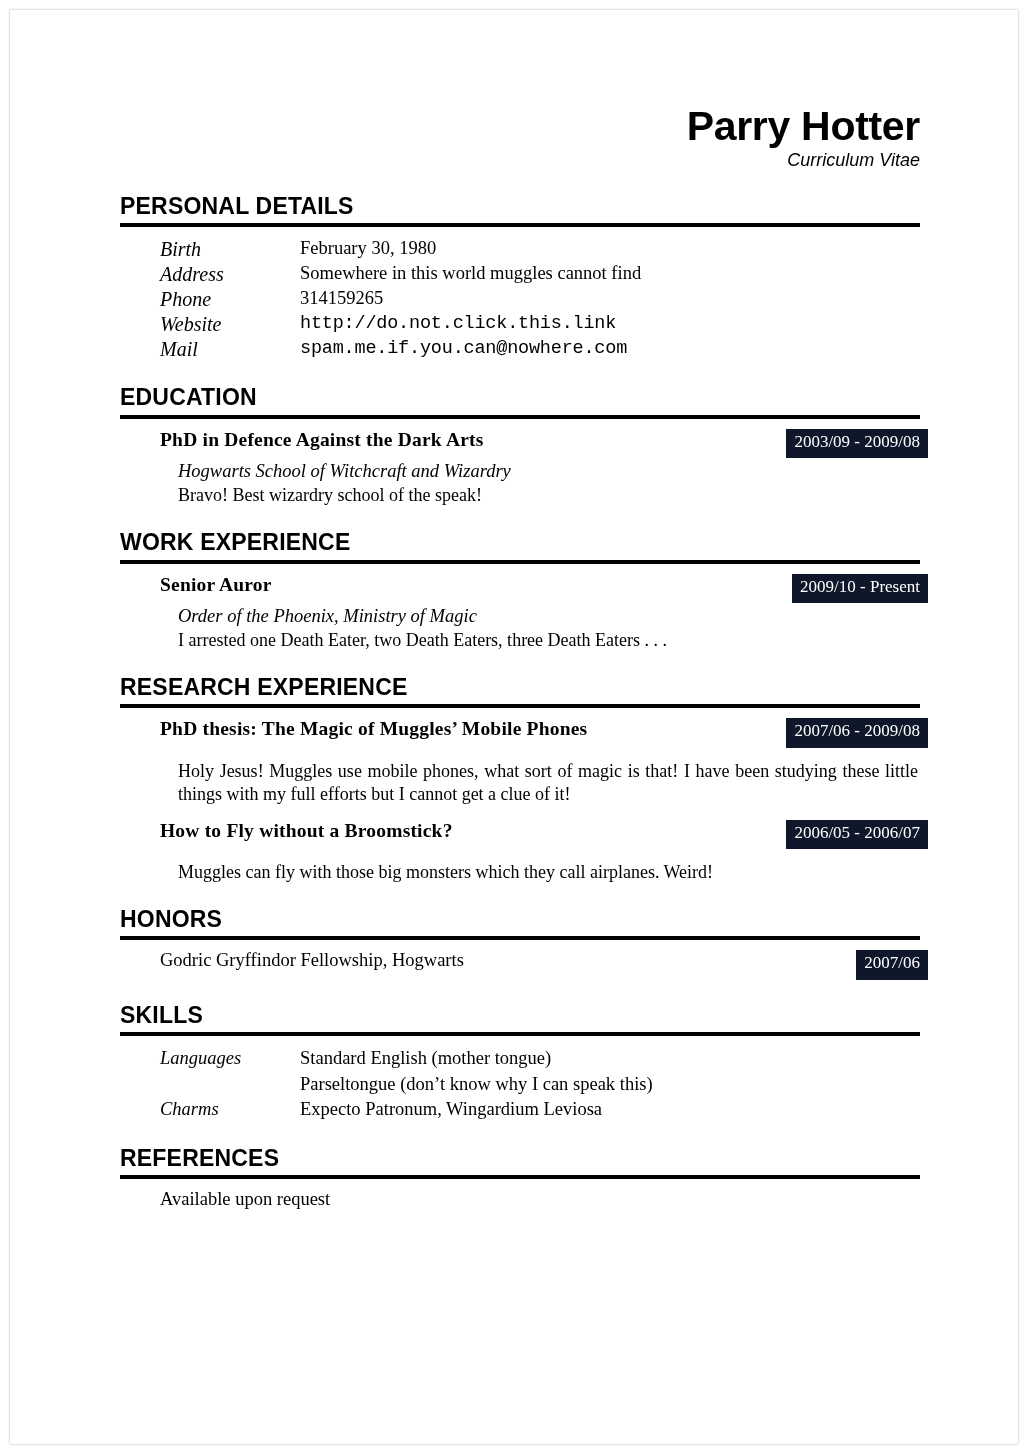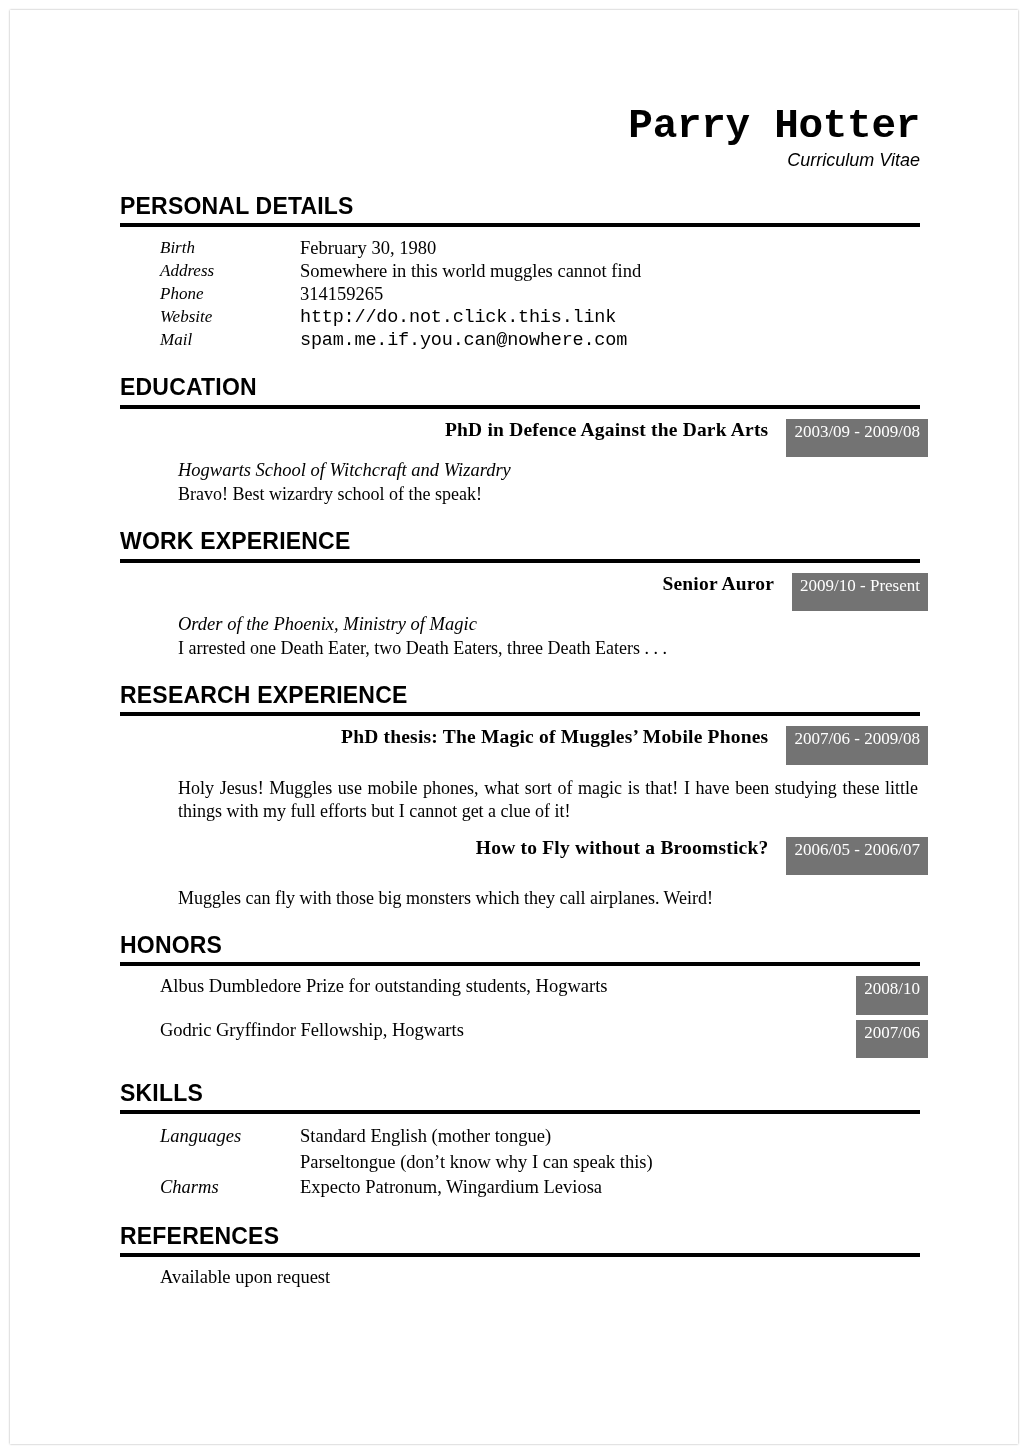--- a/index.html
+++ b/index.html
@@ -33,21 +33,21 @@
     top: 95px;
     width: 800px;
   }
 
   
   .cv-header {
     text-align: right;
     padding-right: 0px;
   }
   .cv-name {
-    font-family: Liberation Mono, monospace;
+    font-family: Liberation Sans, sans-serif;
     font-weight: bold;
     font-size: 41px;
     letter-spacing: -0.3px;
     line-height: 1.05;
   }
   .cv-subtitle {
     font-family: "Liberation Sans", sans-serif;
     font-style: italic;
     font-size: 18px;
     margin-top: 2px;
@@ -73,21 +73,21 @@
   }
 
   
   .details {
     margin-left: 40px;
     border-collapse: collapse;
   }
   .details td {
     padding: 1px 0;
     vertical-align: top;
-    font-size: 17px;
+    font-size: 20px;
   }
   .details td.label {
     font-style: italic;
     width: 130px;
     padding-right: 10px;
   }
   .details td.value {
     font-size: 18.5px;
   }
   .mono {
@@ -98,33 +98,33 @@
 
   
   .entry {
     position: relative;
     margin-left: 40px;
     margin-bottom: 14px;
   }
   .entry-head {
     display: flex;
     align-items: flex-start;
-    justify-content: flex-end;
+    justify-content: space-between;
   }
   .entry-title {
     font-weight: bold;
     font-size: 19.5px;
     letter-spacing: 0.2px;
     padding-right: 10px;
   }
   .date-badge {
-    background: #737373;
+    background: #0f172a;
     color: #ffffff;
     font-size: 17px;
-    padding: 2px 8px 15px 8px;
+    padding: 2px 8px 6px 8px;
     white-space: nowrap;
     line-height: 1.25;
     flex: 0 0 auto;
     position: relative;
     right: -8px;
   }
   .entry-sub {
     font-style: italic;
     font-size: 18.5px;
     margin-left: 18px;
@@ -265,24 +265,20 @@
             <div class="entry-title">How to Fly without a Broomstick?</div>
             <div class="date-badge">2006/05 - 2006/07</div>
           </div>
           <div class="entry-desc tight">Muggles can fly with those big monsters which they call airplanes. Weird!</div>
         </div>
       </div>
 
       <div class="section">
         <div class="section-title">HONORS</div>
         <div class="section-rule"></div>
-        <div class="honor-row">
-          <div class="honor-text">Albus Dumbledore Prize for outstanding students, Hogwarts</div>
-          <div class="date-badge">2008/10</div>
-        </div>
         <div class="honor-row">
           <div class="honor-text">Godric Gryffindor Fellowship, Hogwarts</div>
           <div class="date-badge">2007/06</div>
         </div>
       </div>
 
       <div class="section">
         <div class="section-title">SKILLS</div>
         <div class="section-rule"></div>
         <table class="skills">

